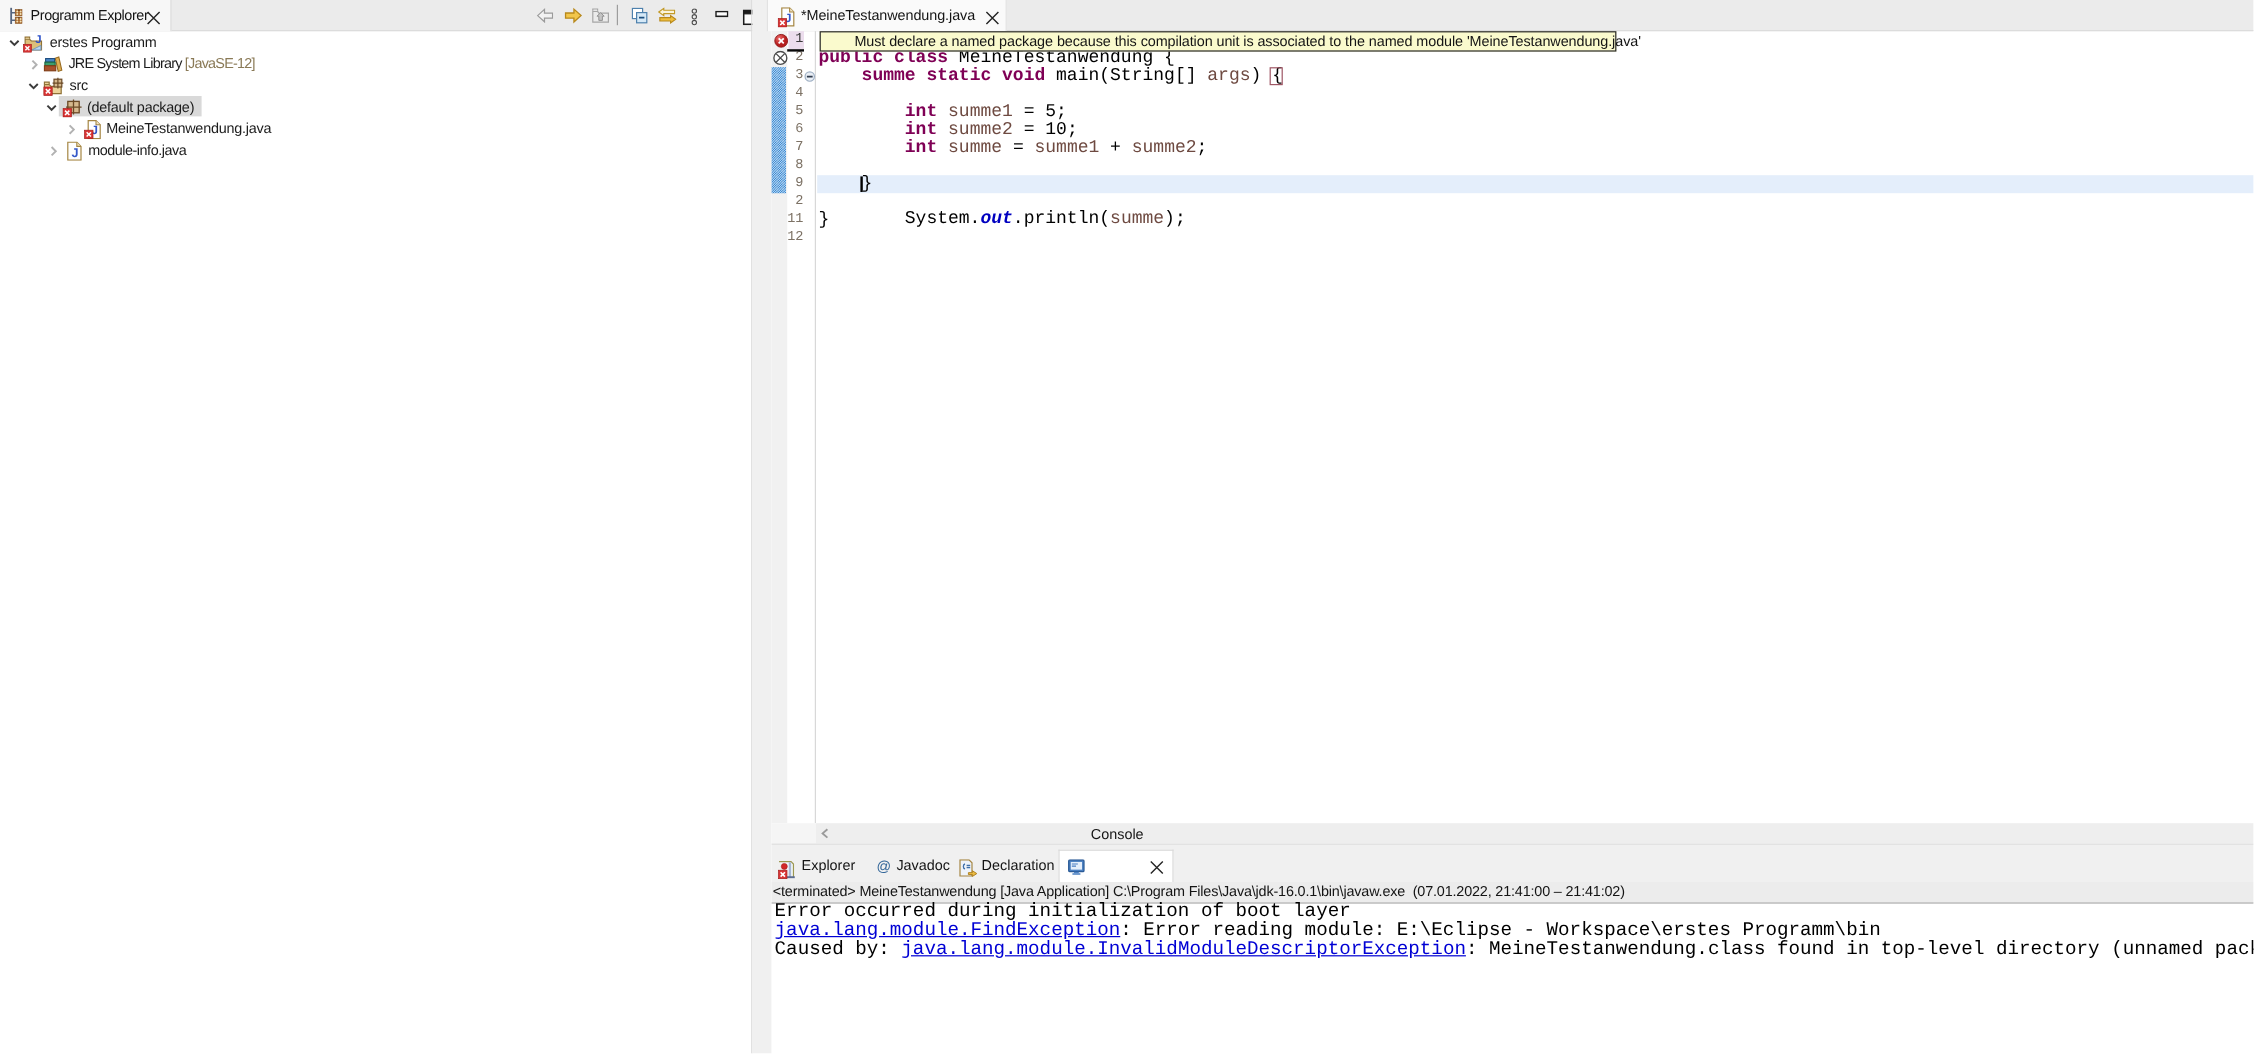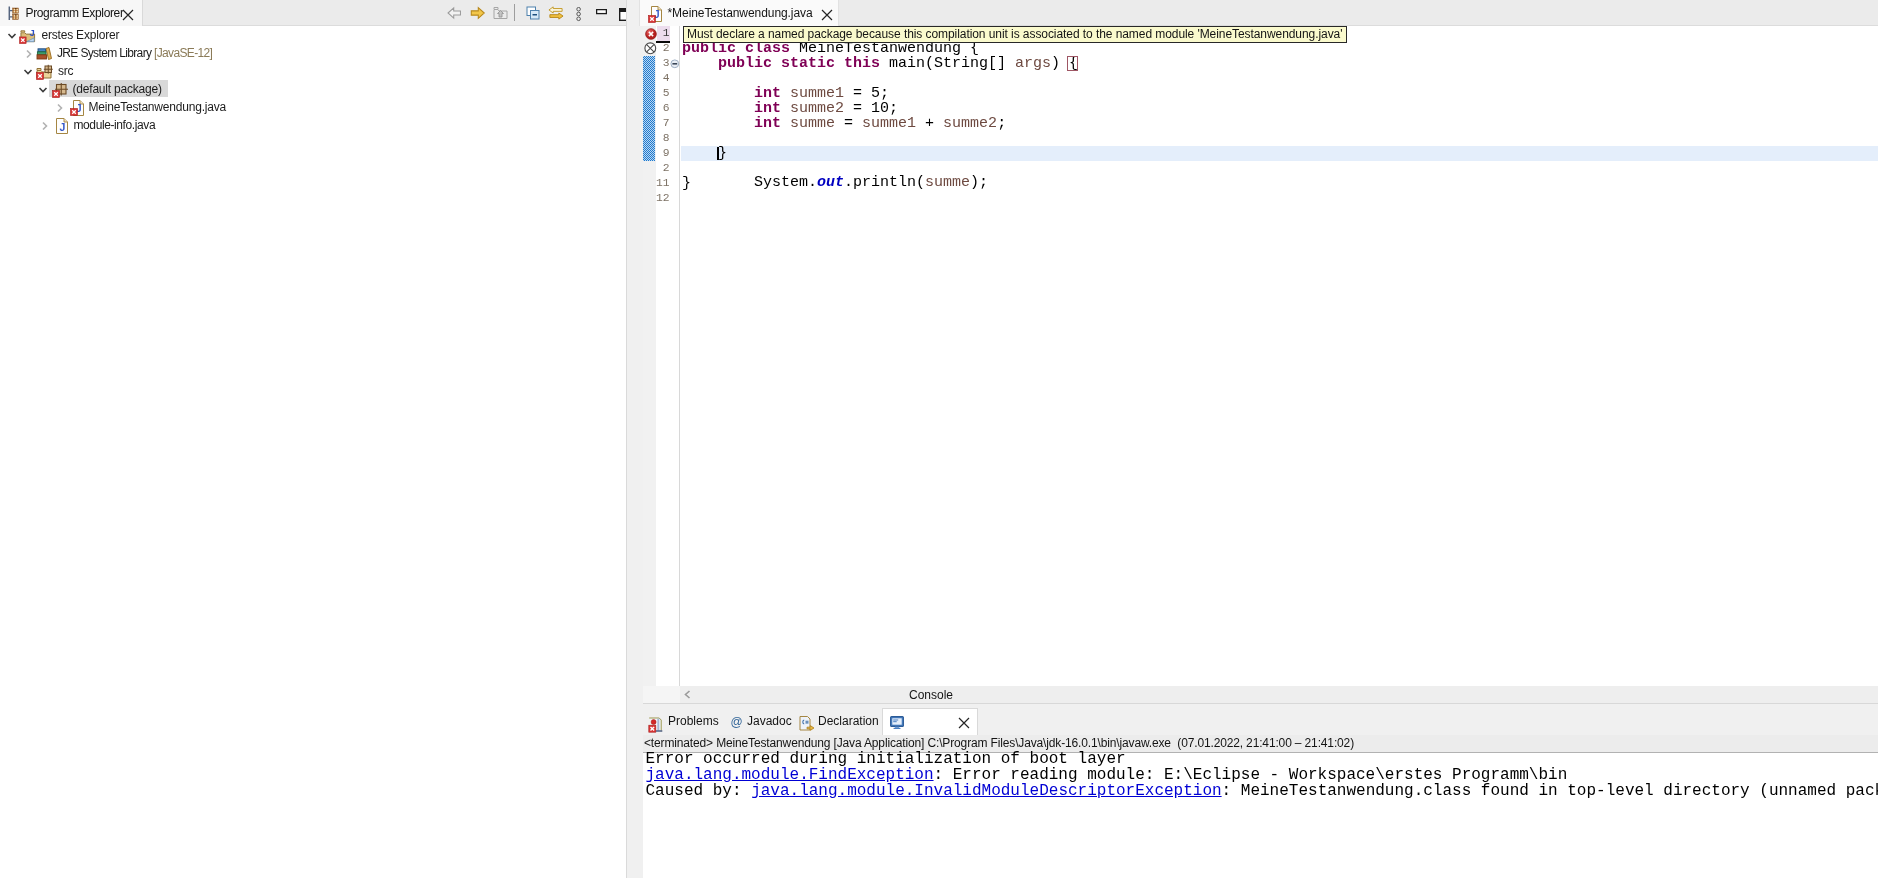--- a/index.html
+++ b/index.html
@@ -97,21 +97,21 @@
   <svg class="ticon" style="left:19px;top:2.5px;" width="19" height="17" viewBox="0 0 19 17">
     <path d="M2,5 h4 l1.5,1.5 h9 v8 h-14.5 z" fill="#dcbe79" stroke="#8f7136" stroke-width="1"></path>
     <path d="M2,4.5 v-1.5 h4 v1.5" fill="#dcbe79" stroke="#8f7136" stroke-width="1"></path>
     <path d="M8,14.5 l8,0 l0,-4 z" fill="#bcd6f0" stroke="#6e94bc" stroke-width="0.8"></path>
     <text x="11" y="8" font-family="Liberation Sans,sans-serif" font-size="10" font-weight="bold" fill="#2b50c8">J</text>
     <g>
       <rect x="0.5" y="9.5" width="7" height="7" fill="#d93535" stroke="#a81d1d" stroke-width="0.6"></rect>
       <path d="M2.2,11.2 l3.6,3.6 M5.8,11.2 l-3.6,3.6" stroke="#fff" stroke-width="1.3"></path>
     </g>
   </svg>
-  <div class="trow" style="left:41.5px;top:1.4px;">erstes Explorer</div>
+  <div class="trow" style="left:41.5px;top:1.4px;">erstes Programm</div>
 
   <svg class="chev" style="left:21px;top:21px;" width="16" height="16">
       <polyline points="6,4.5 9.5,8 6,11.5" fill="none" stroke="#b2b2b2" stroke-width="1.6"></polyline>
     </svg>
   <svg class="ticon" style="left:36px;top:20.5px;" width="18" height="16" viewBox="0 0 18 16">
     <polygon points="10,2.5 13,1.5 15.5,12.5 12.5,13.5" fill="#dfae52" stroke="#96691f" stroke-width="0.9"></polygon>
     <rect x="2" y="2.8" width="7.5" height="3" fill="#4584c2" stroke="#1e4c7e" stroke-width="0.9"></rect>
     <rect x="1.4" y="5.8" width="8.6" height="3" fill="#3d9e6d" stroke="#1a6440" stroke-width="0.9"></rect>
     <rect x="1" y="8.8" width="9.5" height="4.2" fill="#a9502c" stroke="#7c3a12" stroke-width="0.9"></rect>
   </svg>
@@ -213,21 +213,21 @@
 <div class="abs num" style="top:85.5px;">5</div>
 <div class="abs num" style="top:100.5px;">6</div>
 <div class="abs num" style="top:115.5px;">7</div>
 <div class="abs num" style="top:130.5px;">8</div>
 <div class="abs num" style="top:145.5px;">9</div>
 <div class="abs num" style="top:160.5px;">2</div>
 <div class="abs num" style="top:175.5px;">11</div>
 <div class="abs num" style="top:190.5px;">12</div>
 
 <div class="codeline" style="top:40.5px;"><span class="kw">public class</span> MeineTestanwendung {</div>
-<div class="codeline" style="top:55.5px;">    <span class="kw">public static this</span> main(String[] <span class="lv">args</span>) <span style="position:relative;">{<span style="position:absolute;left:-2px;top:1px;width:9px;height:13px;border:1px solid #9e5664;"></span></span></div>
+<div class="codeline" style="top:55.5px;">    <span class="kw">summe static void</span> main(String[] <span class="lv">args</span>) <span style="position:relative;">{<span style="position:absolute;left:-2px;top:1px;width:9px;height:13px;border:1px solid #9e5664;"></span></span></div>
 <div class="codeline" style="top:85.5px;">        <span class="kw">int</span> <span class="lv">summe1</span> = 5;</div>
 <div class="codeline" style="top:100.5px;">        <span class="kw">int</span> <span class="lv">summe2</span> = 10;</div>
 <div class="codeline" style="top:115.5px;">        <span class="kw">int</span> <span class="lv">summe</span> = <span class="lv">summe1</span> + <span class="lv">summe2</span>;</div>
 <div class="codeline" style="top:130.5px;margin-top:44px;">        System.<span style="color:#0000c0;font-weight:bold;font-style:italic;">out</span>.println(<span class="lv">summe</span>);</div>
 <div class="codeline" style="top:145.5px;">    }</div>
 <div class="codeline" style="top:175.5px;">}</div>
 
 <div class="abs" style="left:656.5px;top:26px;width:13.5px;height:14.6px;background:#ecdded;"></div>
 <div class="abs num" style="top:25.5px;color:#3a3a3a;">1</div>
 <div class="abs" style="left:656px;top:40.7px;width:14px;height:2px;background:#090909;"></div>
@@ -253,21 +253,21 @@
 <div class="abs" id="fold3" style="left:670px;top:58.5px;">
   <svg width="10" height="10" viewBox="0 0 10 10">
     <circle cx="4.8" cy="4.8" r="3.9" fill="#e9eef5" stroke="#9fb0c4" stroke-width="1"></circle>
     <path d="M2.4,4.8 h4.8" stroke="#2f3b4c" stroke-width="1.5"></path>
   </svg>
 </div>
 
 <div class="abs" style="left:717px;top:147px;width:2px;height:13px;background:#000;"></div>
 
 <div class="abs" style="left:683px;top:26px;width:664px;height:17px;background:#fafacd;border:1px solid #282828;box-sizing:border-box;"></div>
-<div class="abs ttext" style="left:687px;top:27px;height:15px;line-height:15px;white-space:pre;letter-spacing:-0.07px;">Must declare a named package because this compilation unit is associated to the named module 'MeineTestanwendung.java'</div>
+<div class="abs ttext" style="left:712px;top:27px;height:15px;line-height:15px;white-space:pre;letter-spacing:-0.07px;">Must declare a named package because this compilation unit is associated to the named module 'MeineTestanwendung.java'</div>
 
 <div class="abs" style="left:643px;top:686px;width:37px;height:17px;background:#f5f5f5;"></div>
 <div class="abs" style="left:680px;top:686px;width:1198px;height:17px;background:#eeeeee;"></div>
 <div class="abs" id="sb-arrow" style="left:684px;top:690px;">
   <svg width="8" height="9" viewBox="0 0 8 9">
       <polyline points="5.5,1 1.5,4.5 5.5,8" fill="none" stroke="#9a9a9a" stroke-width="1.6"></polyline>
     </svg>
 </div>
 
 <div class="abs" style="left:643px;top:703px;width:1235px;height:175px;background:#fff;"></div>
@@ -293,21 +293,21 @@
     <polygon points="8,11.2 11.3,11.2 11.3,9.6 15,12 11.3,14.4 11.3,12.8 8,12.8" fill="#eaba42" stroke="#ad7f1e" stroke-width="0.8"></polygon>
   </svg>
   <svg class="abs" style="left:247px;top:11.5px;" width="14" height="14" viewBox="0 0 14 14">
     <rect x="0.6" y="0.6" width="12.8" height="9.8" rx="1" fill="#4a7fc1" stroke="#2a5a96" stroke-width="1.1"></rect>
     <rect x="2.3" y="2.3" width="9.4" height="6.4" fill="#e4eefa"></rect>
     <path d="M3.2,4 h5 M3.2,5.7 h3.5" stroke="#4a7fc1" stroke-width="1"></path>
     <rect x="5" y="10.5" width="4" height="1.2" fill="#4a7fc1"></rect>
     <rect x="3.5" y="11.8" width="7" height="1.2" rx="0.6" fill="#4a7fc1"></rect>
   </svg>
 </div>
-<div class="abs ttext" style="left:668px;top:709px;height:25px;line-height:25px;">Problems</div>
+<div class="abs ttext" style="left:668px;top:709px;height:25px;line-height:25px;">Explorer</div>
 <div class="abs ttext" style="left:747px;top:709px;height:25px;line-height:25px;">Javadoc</div>
 <div class="abs ttext" style="left:818px;top:709px;height:25px;line-height:25px;">Declaration</div>
 <div class="abs ttext" style="left:909px;top:683px;height:25px;line-height:25px;">Console</div>
 <div class="abs" id="close3" style="left:957.5px;top:716.5px;">
   <svg width="12" height="12" viewBox="0 0 12 12">
       <path d="M1,1 L11,11 M11,1 L1,11" stroke="#252525" stroke-width="1.2" fill="none"></path>
     </svg>
 </div>
 
 <div class="abs" style="left:643px;top:735px;width:1235px;height:17px;background:#ececec;border-bottom:1px solid #b2b2b2;box-sizing:content-box;"></div>

